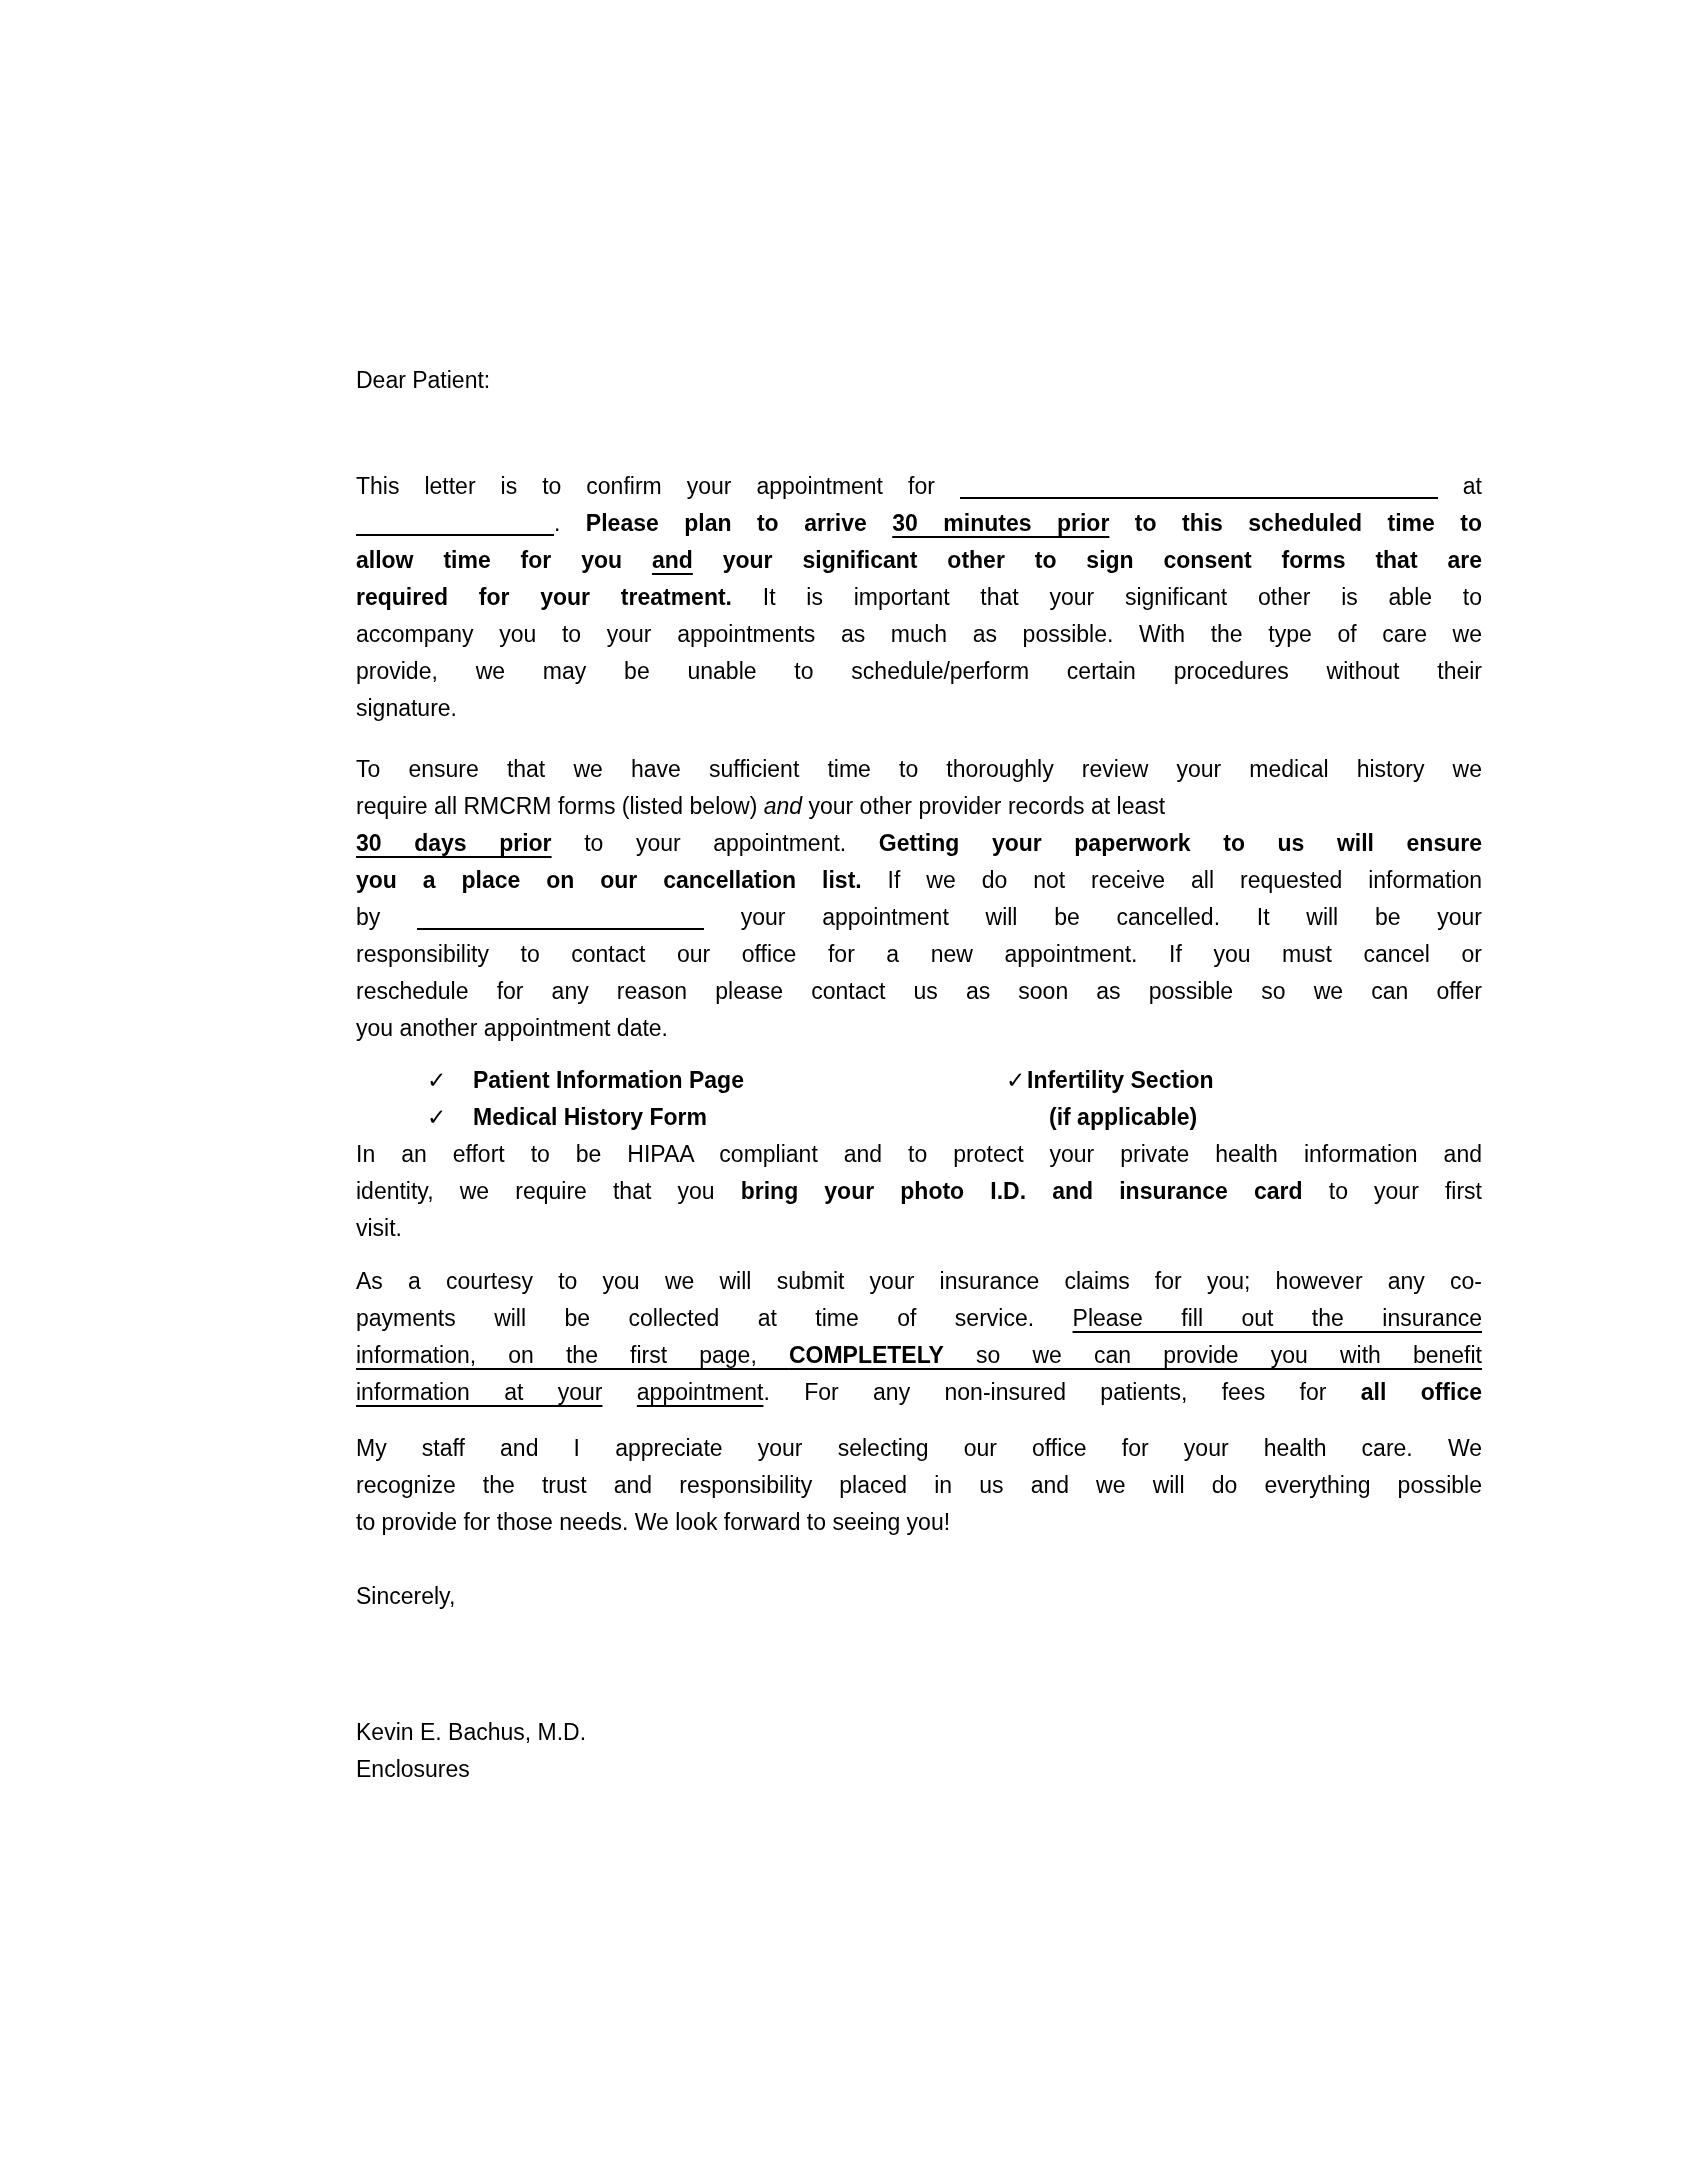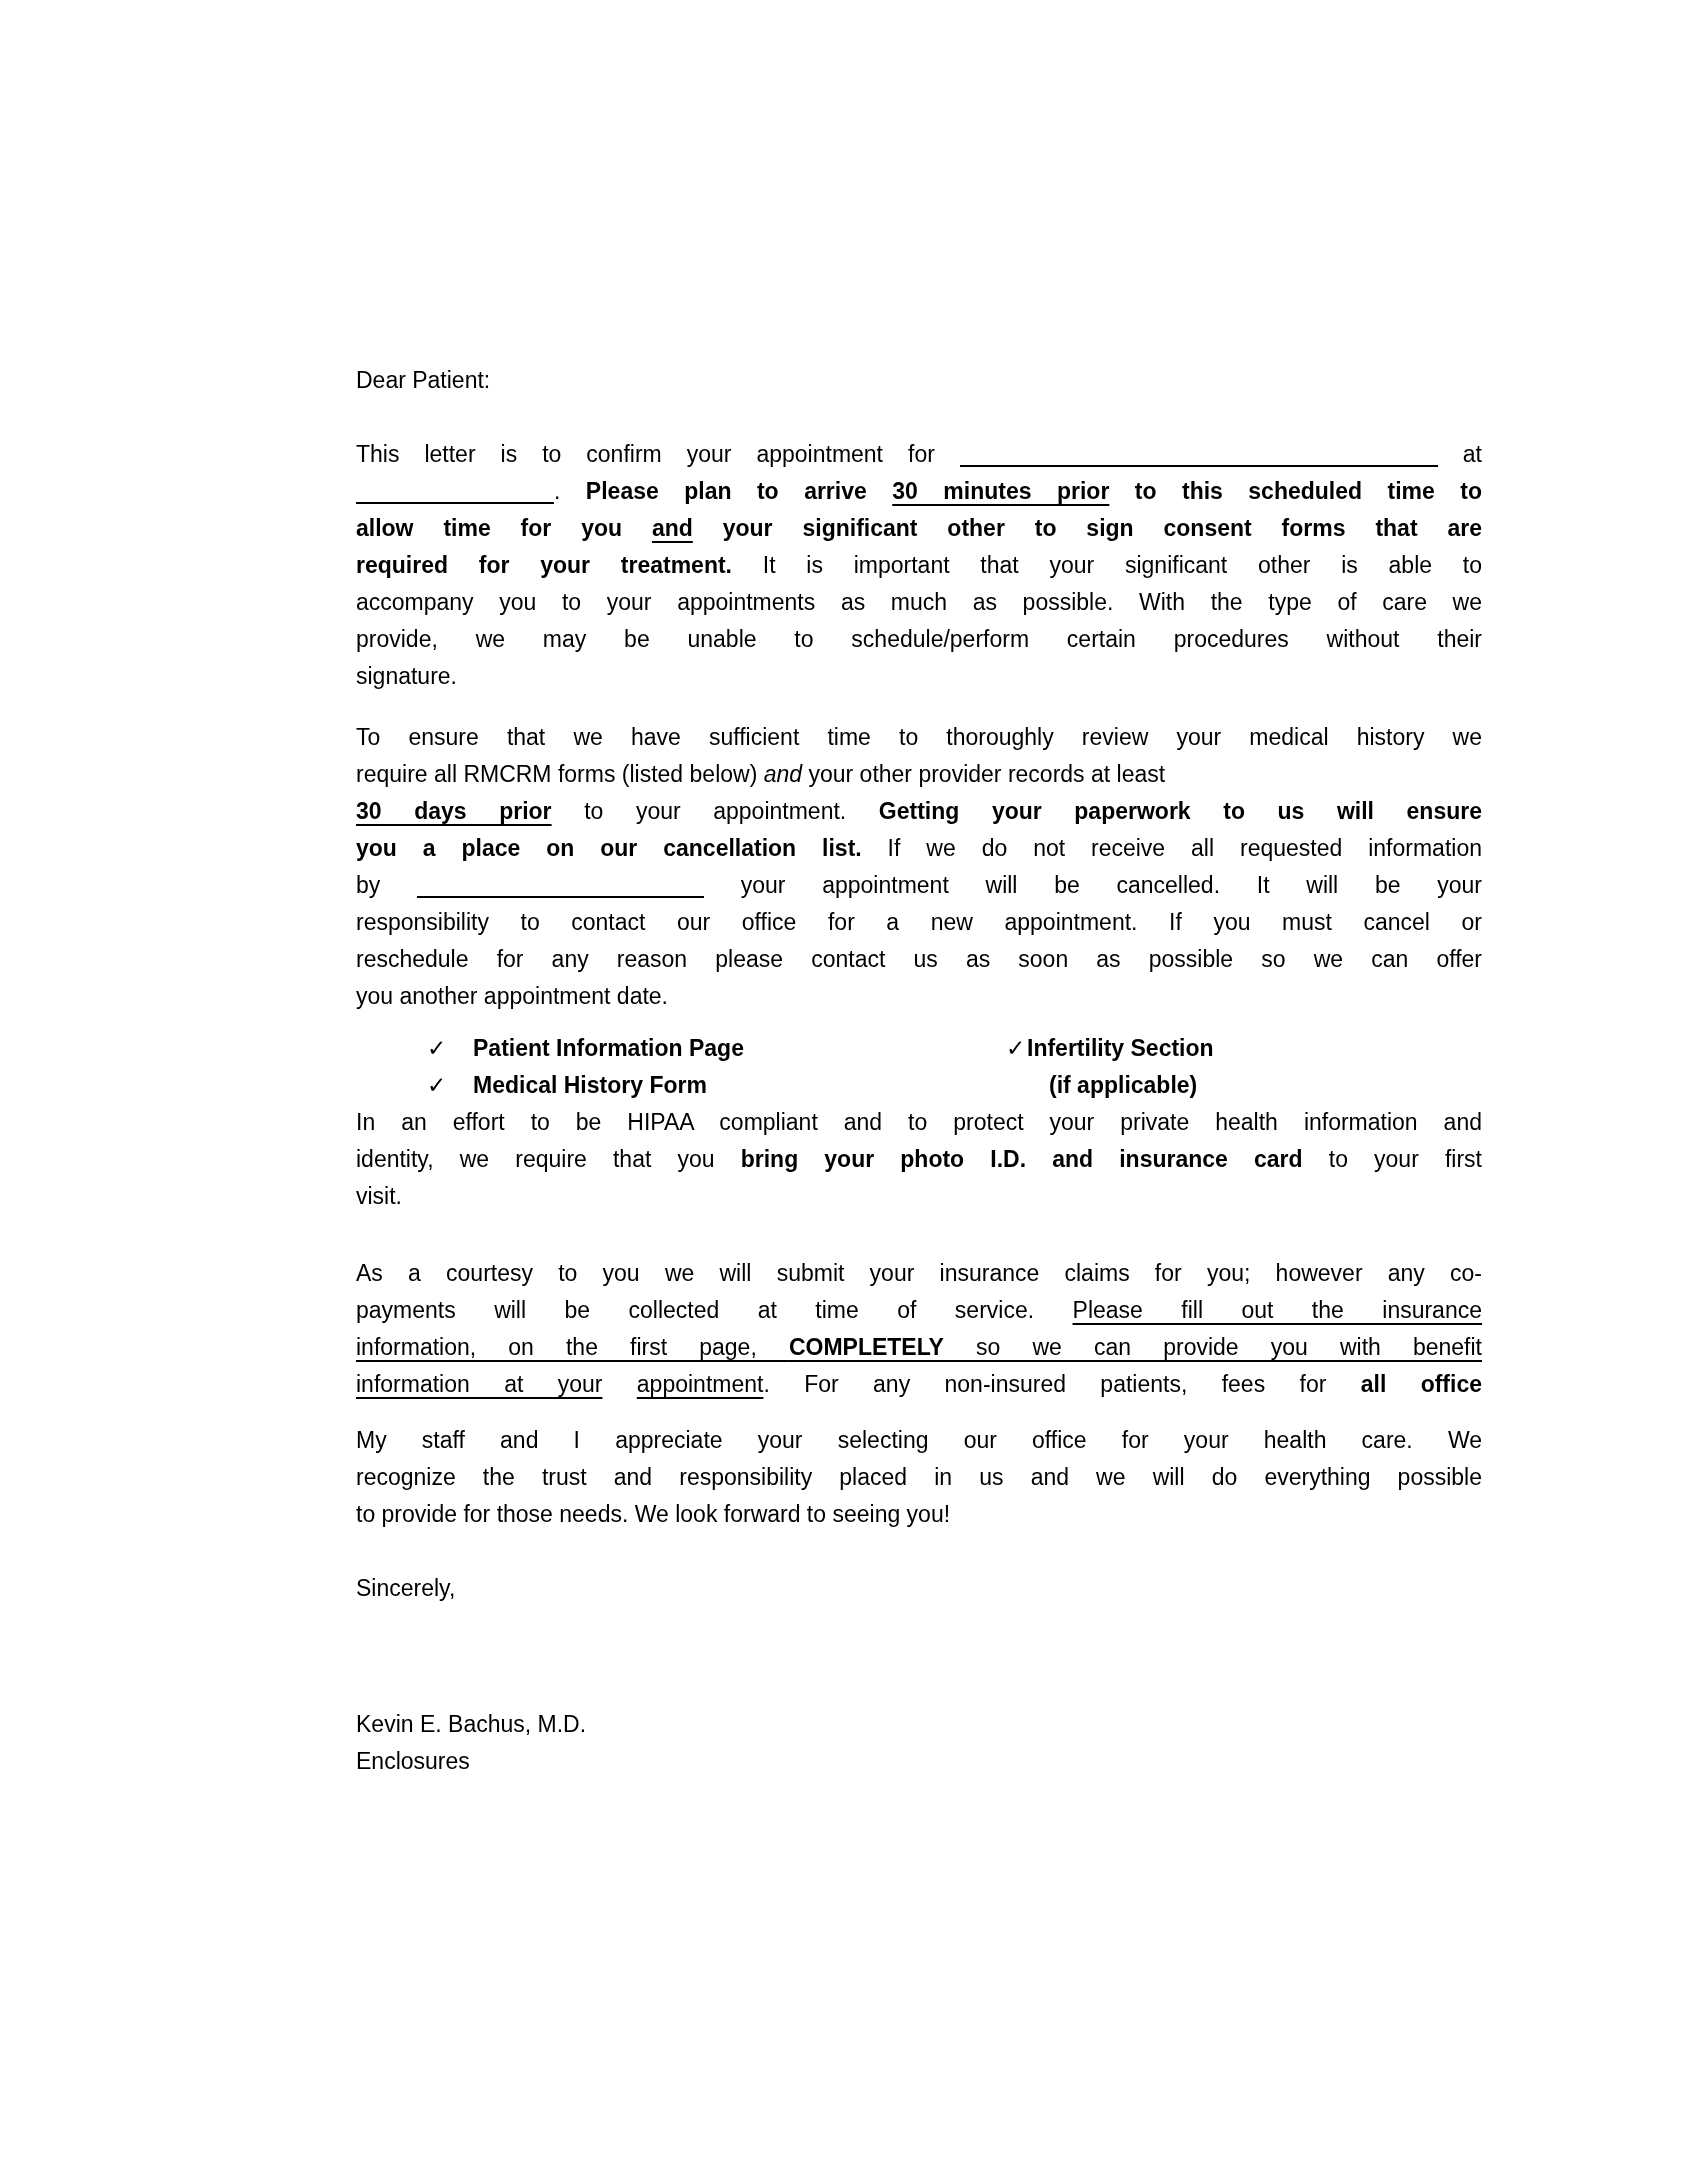--- a/index.html
+++ b/index.html
@@ -51,21 +51,21 @@
   .abs { position: absolute; top: 0; }
 </style>
 </head>
 <body>
 
 <div class="page">
   <div class="letter-body">
       <div>
         <div class="line"><span class="run">Dear Patient:</span></div>
       </div>
-      <div style="margin-top: 37px;">
+      <div style="margin-top: 69px;">
         <div class="line just"><span class="run">This letter is to confirm your appointment for </span><span class="blank" style="width: 478px;"></span><span class="run"> at</span></div>
         <div class="line just"><span class="blank" style="width: 198px;"></span><span class="run">.  </span><span class="run b">Please plan to arrive </span><span class="run b u">30 minutes prior</span><span class="run b"> to this scheduled time to</span></div>
         <div class="line just"><span class="run b">allow time for you </span><span class="run b u">and</span><span class="run b"> your significant other to sign consent forms that are</span></div>
         <div class="line just"><span class="run b">required for your treatment.</span><span class="run"> It is important that your significant other is able to</span></div>
         <div class="line just"><span class="run">accompany you to your appointments as much as possible. With the type of care we</span></div>
         <div class="line just"><span class="run">provide, we may be unable to schedule/perform certain procedures without their</span></div>
         <div class="line"><span class="run">signature.</span></div>
       </div>
       <div style="margin-top: 24px;">
         <div class="line just"><span class="run">To ensure that we have sufficient time to thoroughly review your medical history we</span></div>
@@ -88,21 +88,21 @@
           <span class="run abs" style="left: 71px;">✓</span>
           <span class="run b abs" style="left: 117px;">Medical History Form</span>
           <span class="run b abs" style="left: 693px;">(if applicable)</span>
         </div>
       </div>
       <div style="">
         <div class="line just"><span class="run">In an effort to be HIPAA compliant and to protect your private health information and</span></div>
         <div class="line just"><span class="run">identity, we require that you </span><span class="run b">bring your photo I.D. and insurance card</span><span class="run"> to your first</span></div>
         <div class="line"><span class="run">visit.</span></div>
       </div>
-      <div style="margin-top: 40px;">
+      <div style="margin-top: 16px;">
         <div class="line just"><span class="run">As a courtesy to you we will submit your insurance claims for you; however any co-</span></div>
         <div class="line just"><span class="run">payments will be collected at time of service.  </span><span class="run u">Please fill out the insurance</span></div>
         <div class="line just"><span class="run u">information, on the first page, </span><span class="run b u">COMPLETELY</span><span class="run u"> so we can provide you with benefit</span></div>
         <div class="line just"><span class="run u">information at your</span><span class="run"> </span><span class="run u">appointment</span><span class="run">. For any non-insured patients, fees for </span><span class="run b">all office</span></div>
       </div>
       <div style="margin-top: 19px;">
         <div class="line just"><span class="run">My staff and I appreciate your selecting our office for your health care. We</span></div>
         <div class="line just"><span class="run">recognize the trust and responsibility placed in us and we will do everything possible</span></div>
         <div class="line"><span class="run">to provide for those needs. We look forward to seeing you!</span></div>
       </div>

